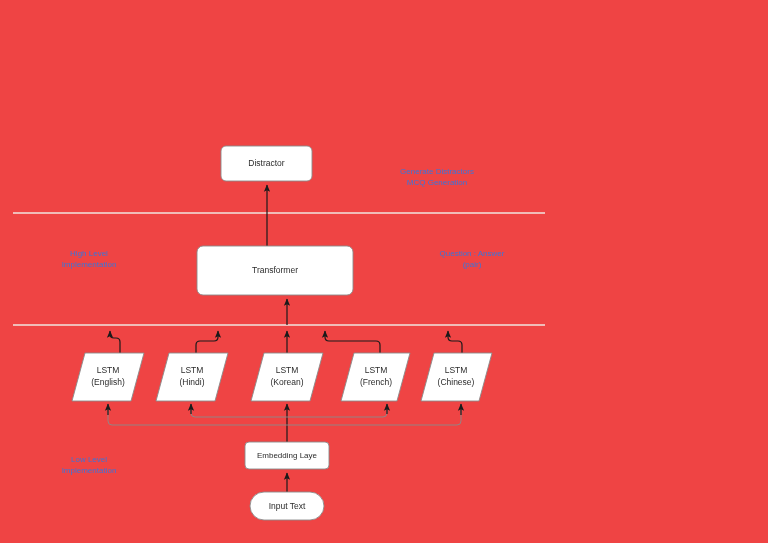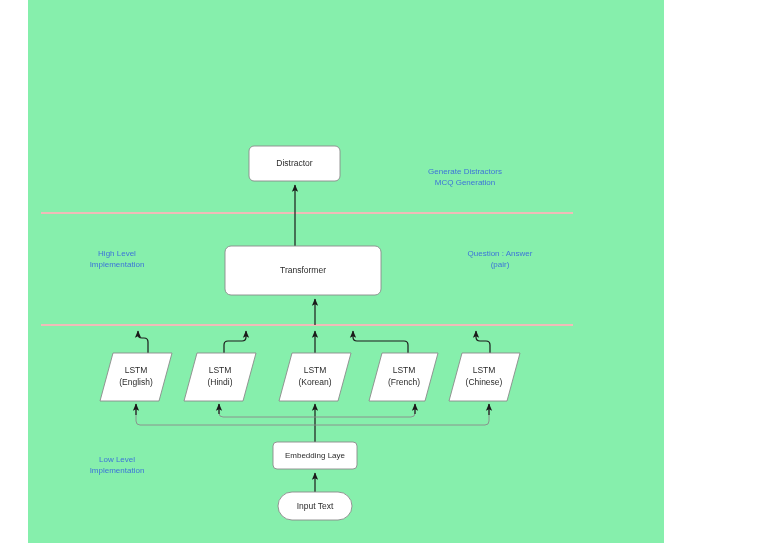--- a/index.html
+++ b/index.html
@@ -7,25 +7,24 @@
     margin: 0;
     padding: 0;
     background: #ffffff;
   }
   body {
     font-family: "Liberation Sans", sans-serif;
     -webkit-font-smoothing: antialiased;
   }
   #canvas {
     position: relative;
-    width: 636px;
+    width: 768px;
     height: 543px;
-    background: #86efac;
+    background: #ef4444;
     overflow: hidden;
-    margin-left: 28px;
   }
   svg.layer {
     position: absolute;
     left: 0;
     top: 0;
     width: 768px;
     height: 543px;
   }
   .node-text {
     font-family: "Liberation Sans", sans-serif;

